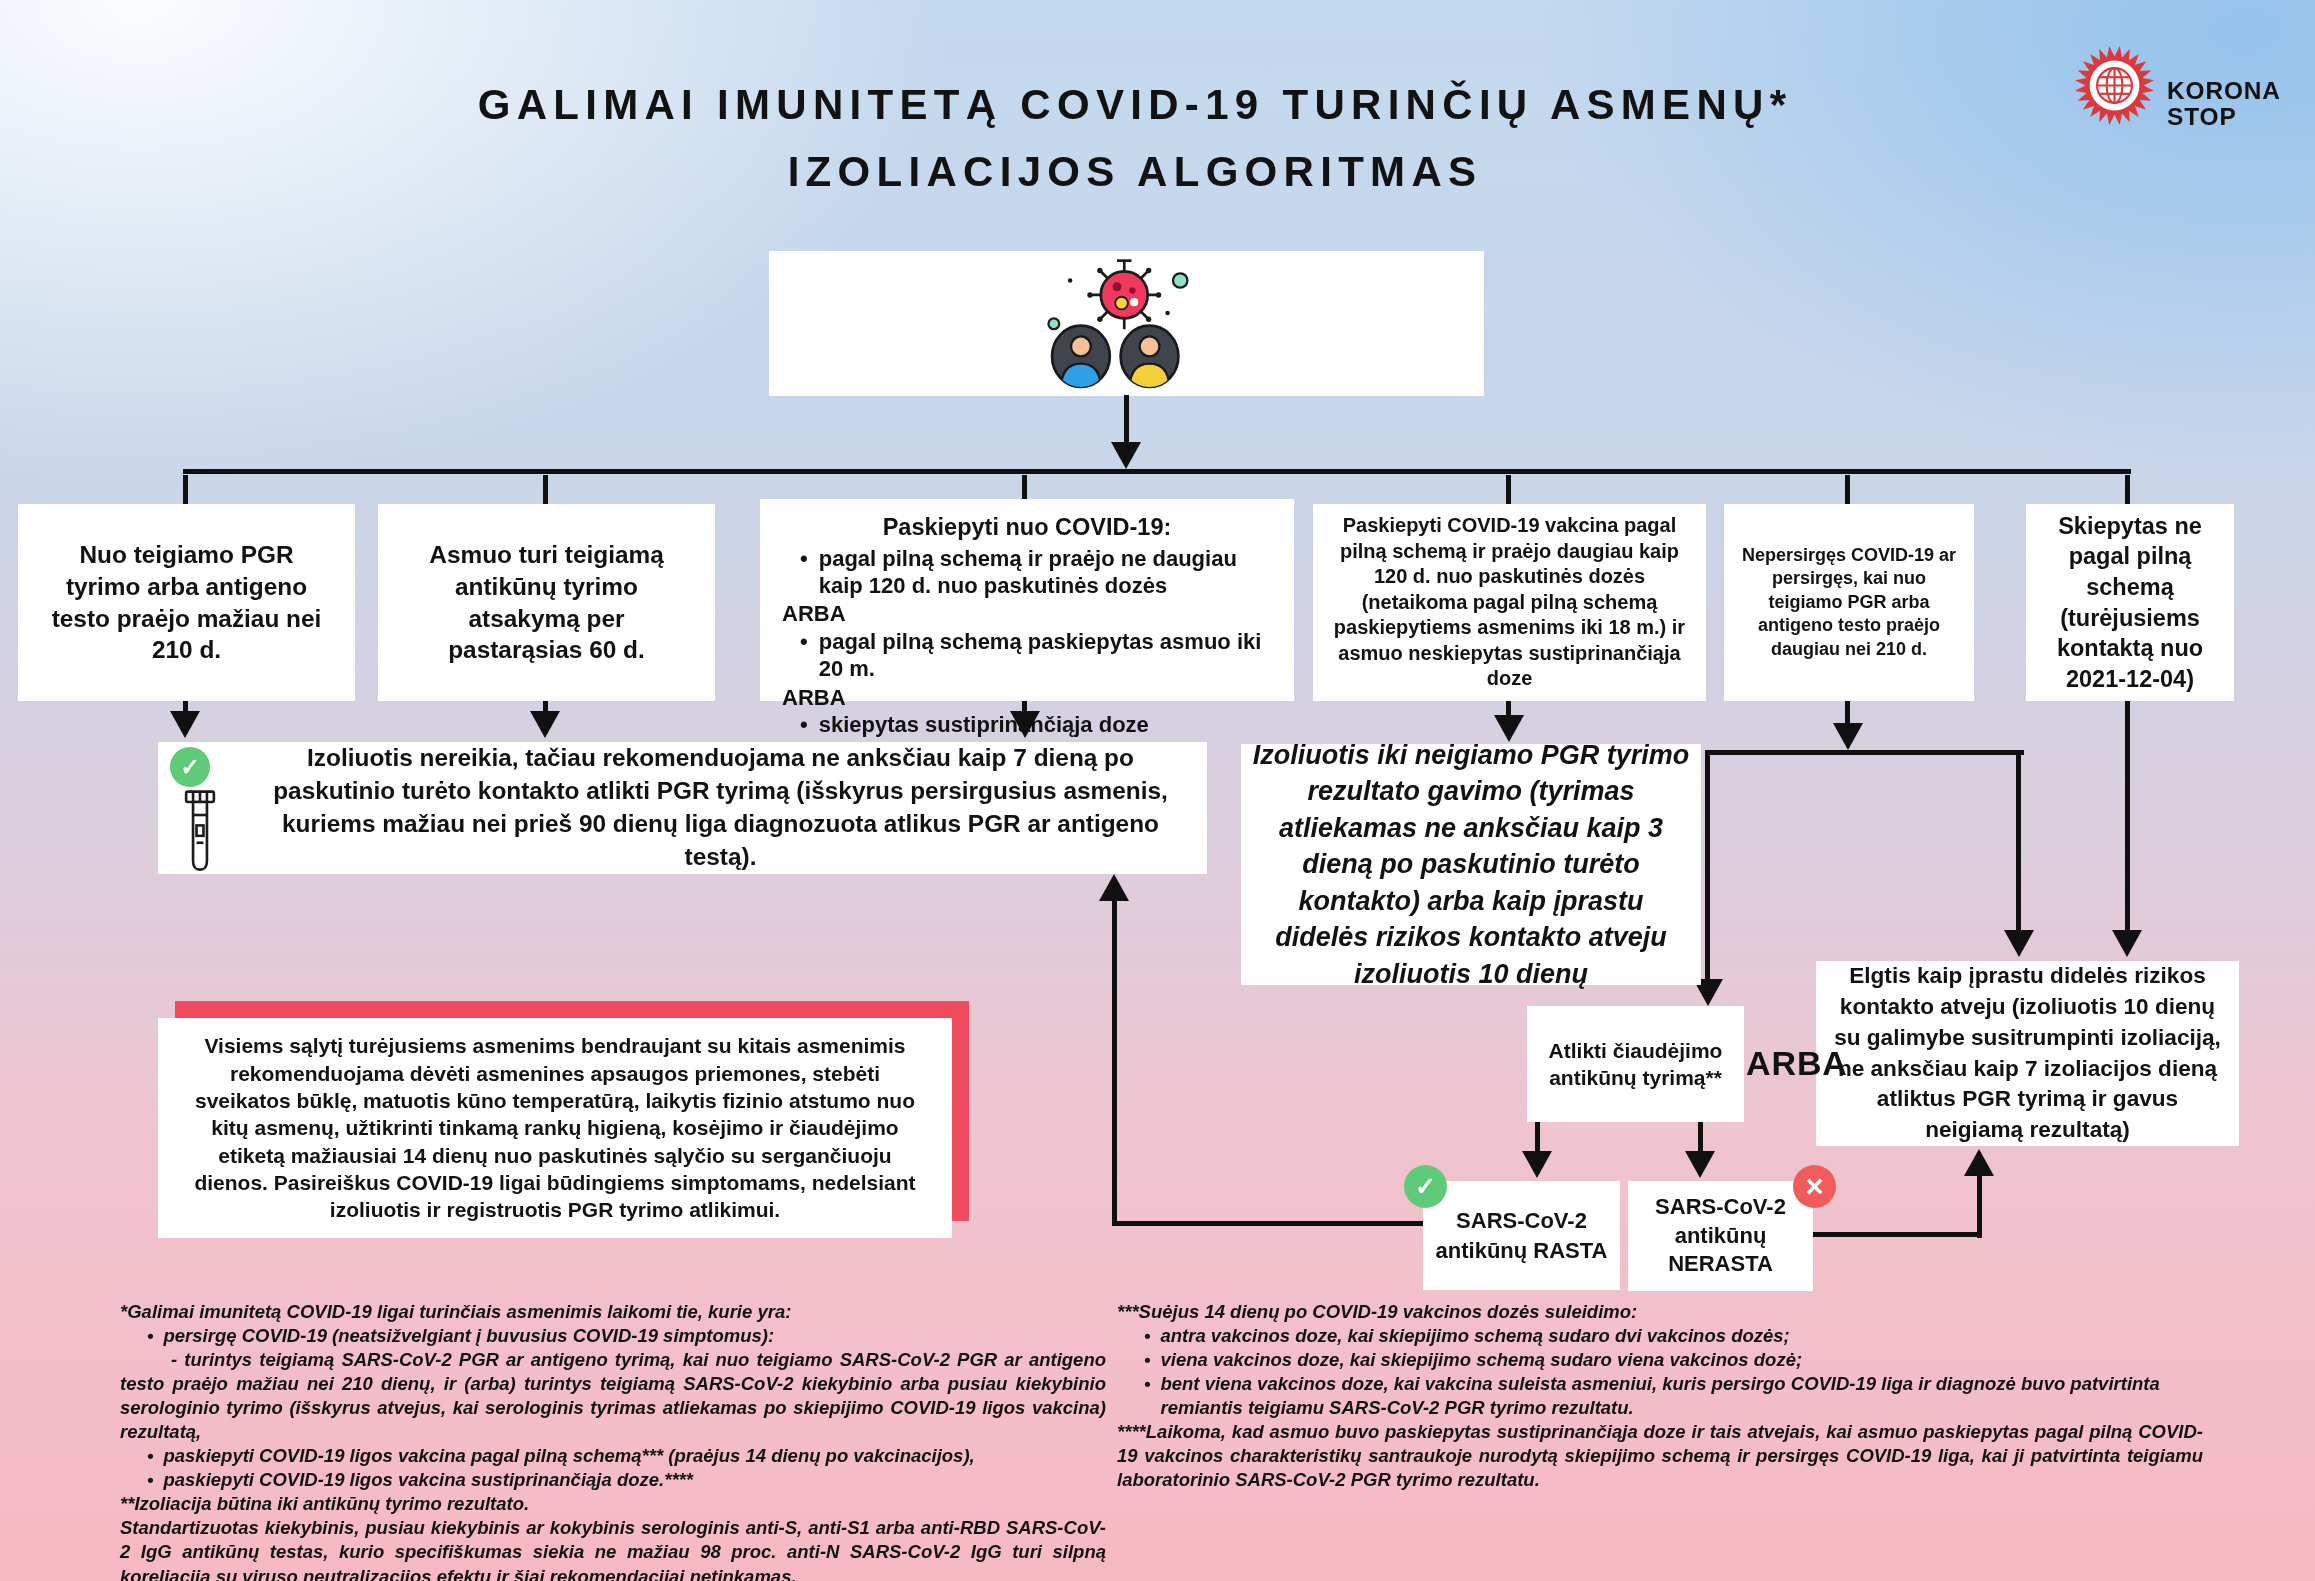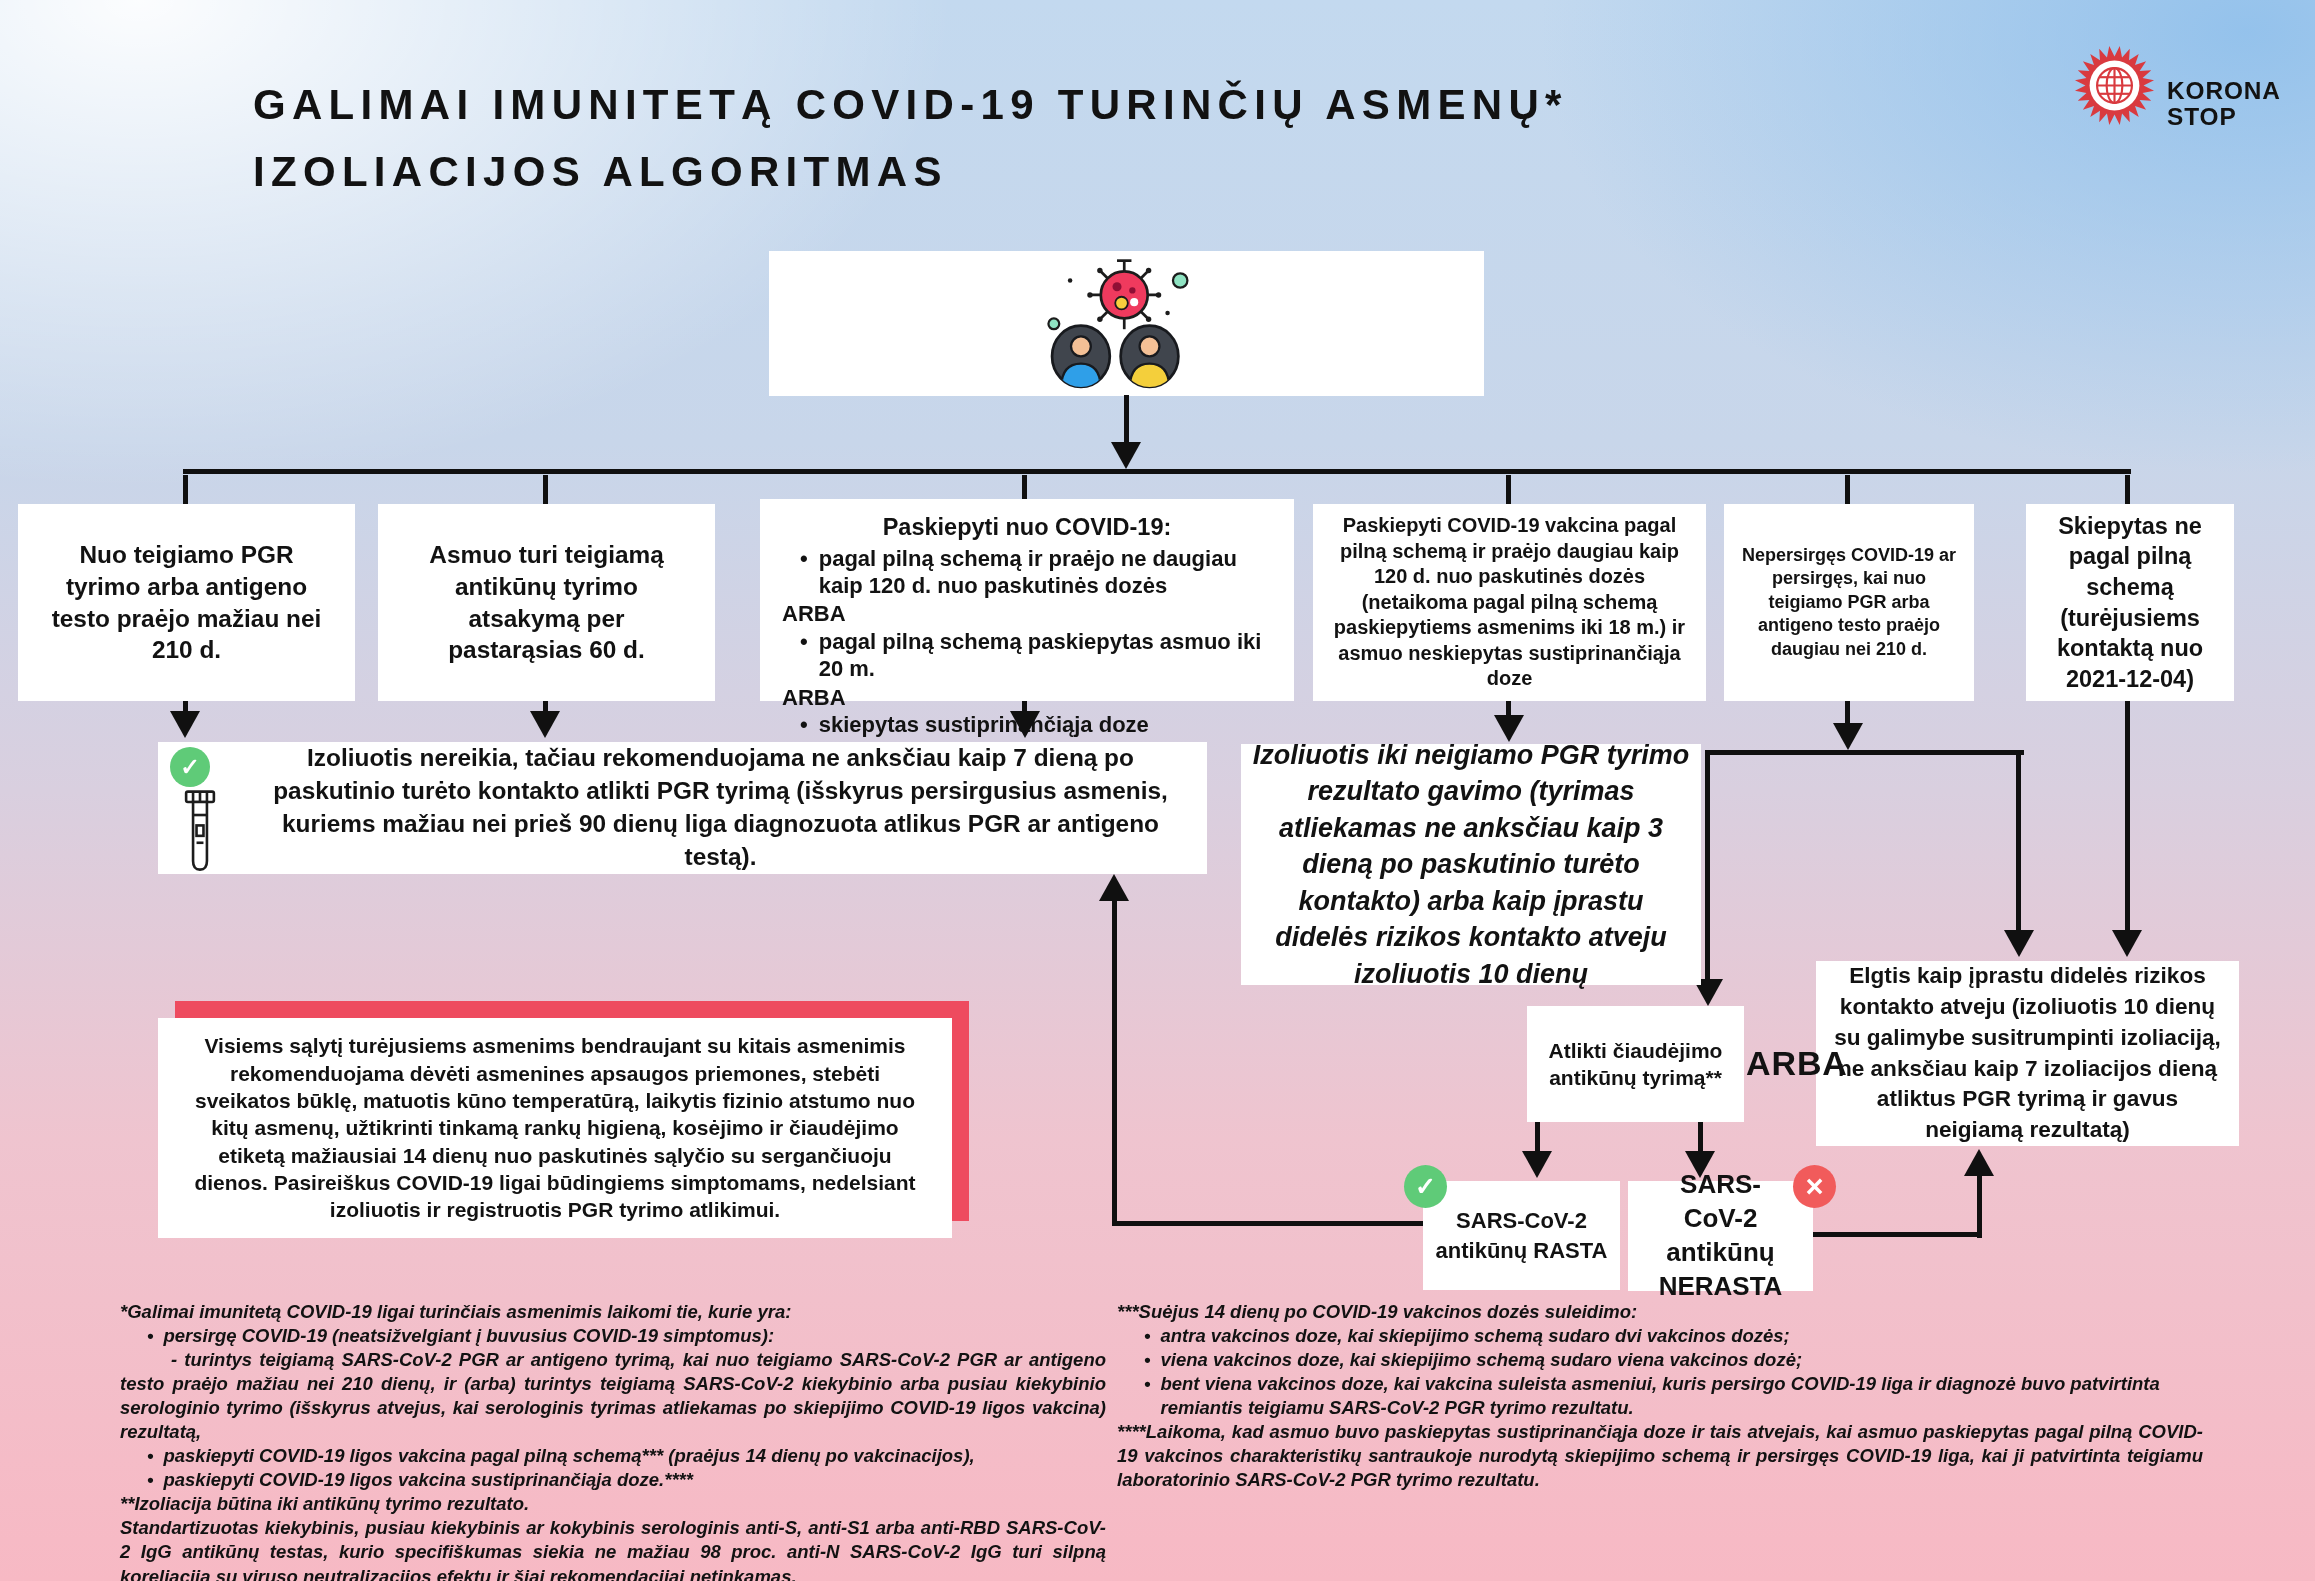--- a/index.html
+++ b/index.html
@@ -11,21 +11,21 @@
       radial-gradient(1086px 678px at 97% 2%, rgba(140,190,235,.85), rgba(140,190,235,0) 65%),
       linear-gradient(to bottom, #c3d9ef 0%, #c8d6ea 28%, #d9cfdf 50%, #efc4cf 72%, #f7b9c4 100%);
   }
   .abs{position:absolute;box-sizing:border-box;}
   .box{position:absolute;box-sizing:border-box;background:#ffffff;display:flex;align-items:center;justify-content:center;text-align:center;font-weight:700;}
   .vline{position:absolute;width:5.4px;background:#101010;}
   .hline{position:absolute;height:5.4px;background:#101010;}
   .ah{position:absolute;width:0;height:0;}
   .ah.down{border-left:15.4px solid transparent;border-right:15.4px solid transparent;border-top:27px solid #101010;}
   .ah.up{border-left:15.4px solid transparent;border-right:15.4px solid transparent;border-bottom:27px solid #101010;}
-  .title{position:absolute;left:253px;width:1764px;font-weight:700;font-size:42px;letter-spacing:6.3px;}
+  .title{position:absolute;left:253px;width:1764px;text-align:center;font-weight:700;font-size:42px;letter-spacing:6.3px;}
   .logo{position:absolute;left:2073px;top:43px;display:flex;align-items:center;gap:11px;}
   .logo-text{font-weight:700;font-size:24.4px;line-height:1.08;letter-spacing:0.9px;margin-top:35px;}
   .badge{position:absolute;border-radius:50%;display:flex;align-items:center;justify-content:center;color:#fff;font-weight:700;z-index:6;}
   .badge.green{background:#5fcb78;}
   .badge.red{background:#f15b5b;}
   .c3h{font-size:23.5px;font-weight:700;text-align:center;margin-bottom:5.4px;}
   .brow{display:flex;gap:11px;text-align:left;font-size:22px;line-height:1.22;padding-left:18px;margin:1.8px 0;}
   .bor{text-align:left;font-size:22px;margin:1.8px 0;}
   .fn{position:absolute;font-size:18.5px;line-height:1.3;font-style:italic;font-weight:700;}
   .fn p{margin:0;}
@@ -218,21 +218,21 @@
     <div class="hline" style="left:1813px;top:1232px;width:166px;"></div>
     <div class="vline" style="left:1977px;top:1176px;height:62px;"></div>
     <div class="ah up" style="left:1964px;top:1149px;"></div>
   </div>
 
   <div class="box" style="left:1423px;top:1181px;width:197px;height:109px;font-size:22px;line-height:1.35;padding:0 9px;">SARS-CoV-2 antikūnų RASTA</div>
   <div class="badge green" style="left:1404px;top:1165px;width:43px;height:43px;font-size:25px;">
       <span>✓</span>
     </div>
 
-  <div class="box" style="left:1628px;top:1181px;width:185px;height:110px;font-size:26px;line-height:1.3;padding:0 26px;">SARS-CoV-2 antikūnų NERASTA</div>
+  <div class="box" style="left:1628px;top:1181px;width:185px;height:110px;font-size:22px;line-height:1.3;padding:0 26px;">SARS-CoV-2 antikūnų NERASTA</div>
   <div class="badge red" style="left:1793px;top:1165px;width:43px;height:43px;font-size:31px;">
       <span>×</span>
     </div>
 
   <div class="abs" style="left:175px;top:1001px;width:794px;height:220px;background:#ee4b5f;"></div>
   <div class="box" style="left:158px;top:1018px;width:794px;height:220px;font-size:21px;line-height:1.3;padding:14.5px 27px;">Visiems sąlytį turėjusiems asmenims bendraujant su kitais asmenimis rekomenduojama dėvėti asmenines apsaugos priemones, stebėti sveikatos būklę, matuotis kūno temperatūrą, laikytis fizinio atstumo nuo kitų asmenų, užtikrinti tinkamą rankų higieną, kosėjimo ir čiaudėjimo etiketą mažiausiai 14 dienų nuo paskutinės sąlyčio su sergančiuoju dienos. Pasireiškus COVID-19 ligai būdingiems simptomams, nedelsiant izoliuotis ir registruotis PGR tyrimo atlikimui.</div>
 
   <div class="fn" style="left:120px;top:1300px;width:986px;">
     <p>*Galimai imunitetą COVID-19 ligai turinčiais asmenimis laikomi tie, kurie yra:</p>
     <div class="fnb">

